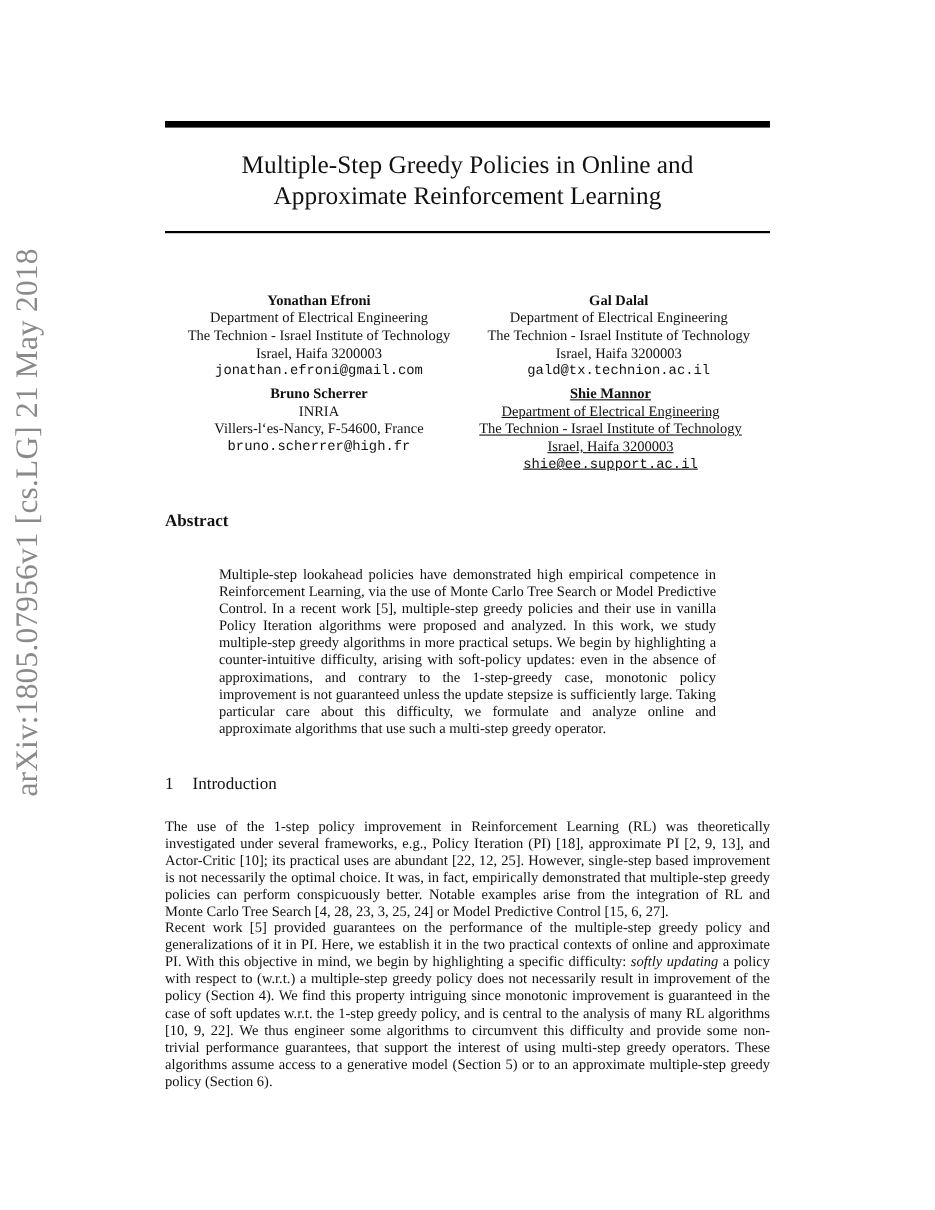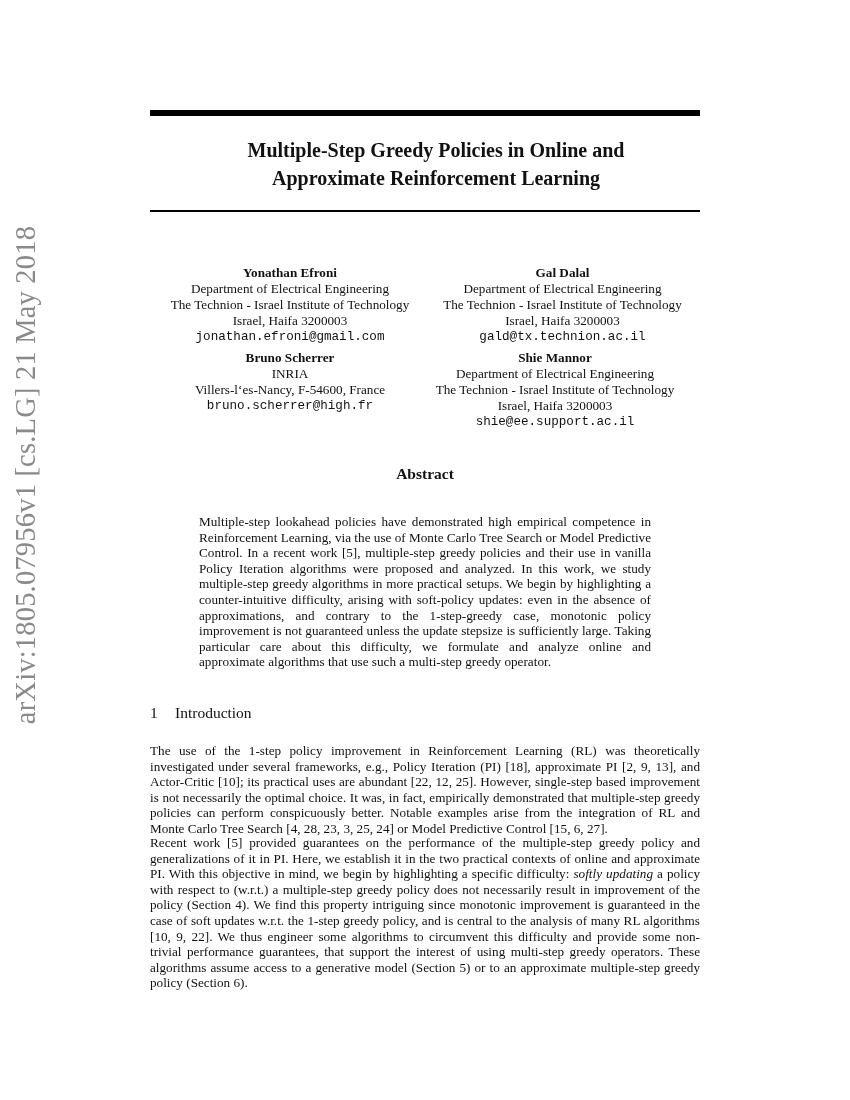--- a/index.html
+++ b/index.html
@@ -4,30 +4,30 @@
 <style>
   html, body { margin: 0; padding: 0; background: #ffffff; }
   body { width: 850px; height: 1100px; position: relative; overflow: hidden;
          font-family: "Liberation Serif", "DejaVu Serif", serif; color: #111; }
   .arxiv-stamp { position: absolute; left: 4px; top: 255px; width: 44px; height: 440px; }
   .arxiv-stamp span { position: absolute; left: 22px; top: 220px; white-space: nowrap;
          transform: translate(-50%, -50%) rotate(-90deg); font-size: 28.5px; color: #8a8a8a;
          font-family: "Liberation Serif", serif; letter-spacing: 0.2px; }
   .rule-top { position: absolute; left: 150px; top: 110px; width: 550px; height: 6px; background: #000; }
   .rule-bottom { position: absolute; left: 150px; top: 210px; width: 550px; height: 2px; background: #000; }
-  .title { position: absolute; left: 161px; top: 136px; width: 550px; text-align: center;
-           font-weight: bold; font-size: 20px; line-height: 28px; }
+  .title { position: absolute; left: 150px; top: 136px; width: 550px; text-align: center;
+           font-weight: normal; font-size: 23px; line-height: 28px; }
   .author { position: absolute; text-align: center; font-size: 13.2px; line-height: 16px; }
   .author .name { font-weight: bold; }
   .author .email { font-family: "Liberation Mono", monospace; font-size: 12.6px; text-align: center; }
   .a1 { left: 150px; top: 265px; width: 280px; }
   .a2 { left: 425px; top: 265px; width: 275px; }
   .a3 { left: 150px; top: 350px; width: 280px; }
-  .a4 { left: 410px; top: 350px; width: 290px; }
-  .abstract-heading { position: absolute; left: 150px; top: 465px; width: 550px; text-align: center;
+  .a4 { left: 410px; top: 350px; width: 290px; text-decoration: underline; }
+  .abstract-heading { position: absolute; left: 150px; top: 465px; width: 550px; 
            font-weight: bold; font-size: 15.5px; }
   .abstract-body { position: absolute; left: 199px; top: 514px; width: 452px; font-size: 13.2px;
            line-height: 15.6px; text-align: justify; hyphens: manual; }
   .section-heading { position: absolute; left: 150px; top: 704px; font-weight: normal; font-size: 15.5px; }
   .section-heading .num { display: inline-block; width: 25px; }
   .para { position: absolute; left: 150px; width: 550px; font-size: 13.2px; line-height: 15.6px;
           text-align: justify; }
   .p1 { top: 743px; }
   .p2 { top: 835px; }
   .para em { font-style: italic; }

